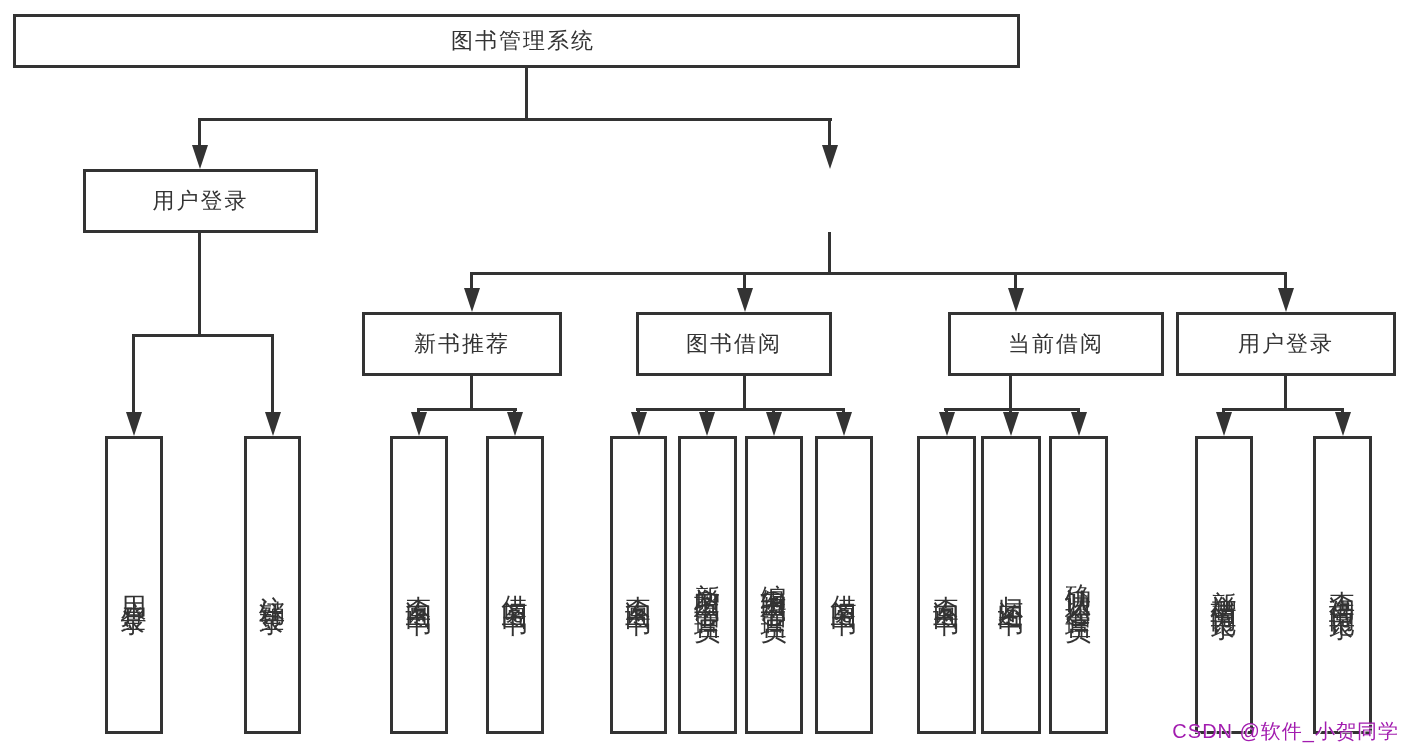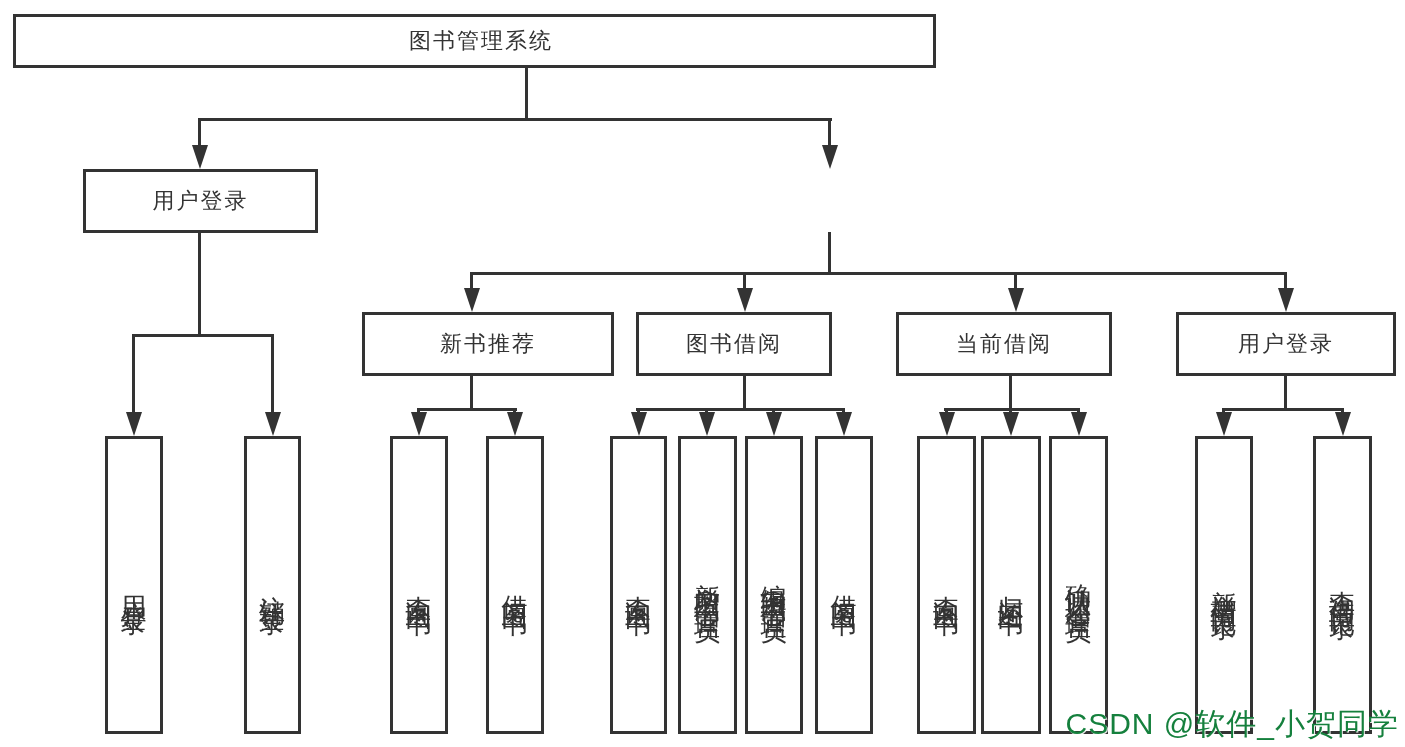--- a/index.html
+++ b/index.html
@@ -20,38 +20,38 @@
     font-size:26px;line-height:1;letter-spacing:5px;text-align:center;
   }
   .hline{position:absolute;height:3px;background:#333;}
   .vline{position:absolute;width:3px;background:#333;}
   .arrow{position:absolute;width:3px;background:#333;}
   .arrow::after{
     content:"";position:absolute;top:100%;left:-6.5px;width:0;height:0;
     border:8px solid transparent;border-top:24px solid #333;border-bottom:0;
   }
   .watermark{
-    position:absolute;right:6px;bottom:2px;font-size:30px;font-weight:500;
-    color:#15803d;letter-spacing:1px;text-shadow:1px 1px 0 rgba(255,255,255,0.9);
+    position:absolute;right:6px;bottom:2px;font-size:20px;font-weight:500;
+    color:#a21caf;letter-spacing:1px;text-shadow:1px 1px 0 rgba(255,255,255,0.9);
     white-space:nowrap;
     margin-left:32px;
   }
 </style>
 </head>
 <body>
 
 <div class="canvas">
 
-  <div class="box" style="left:13px;top:14px;width:923px;height:54px;padding-left:13px;">图书管理系统</div>
+  <div class="box" style="left:13px;top:14px;width:1007px;height:54px;padding-left:13px;">图书管理系统</div>
 
   <div class="box" style="left:83px;top:169px;width:235px;height:64px;">用户登录</div>
 
-  <div class="box" style="left:362px;top:312px;width:252px;height:64px;">新书推荐</div>
+  <div class="box" style="left:362px;top:312px;width:200px;height:64px;">新书推荐</div>
   <div class="box" style="left:636px;top:312px;width:196px;height:64px;">图书借阅</div>
-  <div class="box" style="left:896px;top:312px;width:216px;height:64px;">当前借阅</div>
+  <div class="box" style="left:948px;top:312px;width:216px;height:64px;">当前借阅</div>
   <div class="box" style="left:1176px;top:312px;width:220px;height:64px;">用户登录</div>
 
   <div class="vbox" style="left:105px;width:58px;">用户登录</div>
   <div class="vbox" style="left:244px;width:57px;">注销登录</div>
   <div class="vbox" style="left:390px;width:58px;">查询图书</div>
   <div class="vbox" style="left:486px;width:58px;">借阅图书</div>
   <div class="vbox" style="left:610px;width:57px;">查询图书</div>
   <div class="vbox" style="left:678px;width:59px;">新增图书（管理员）</div>
   <div class="vbox" style="left:745px;width:58px;">编辑图书（管理员）</div>
   <div class="vbox" style="left:815px;width:58px;">借阅图书</div>

